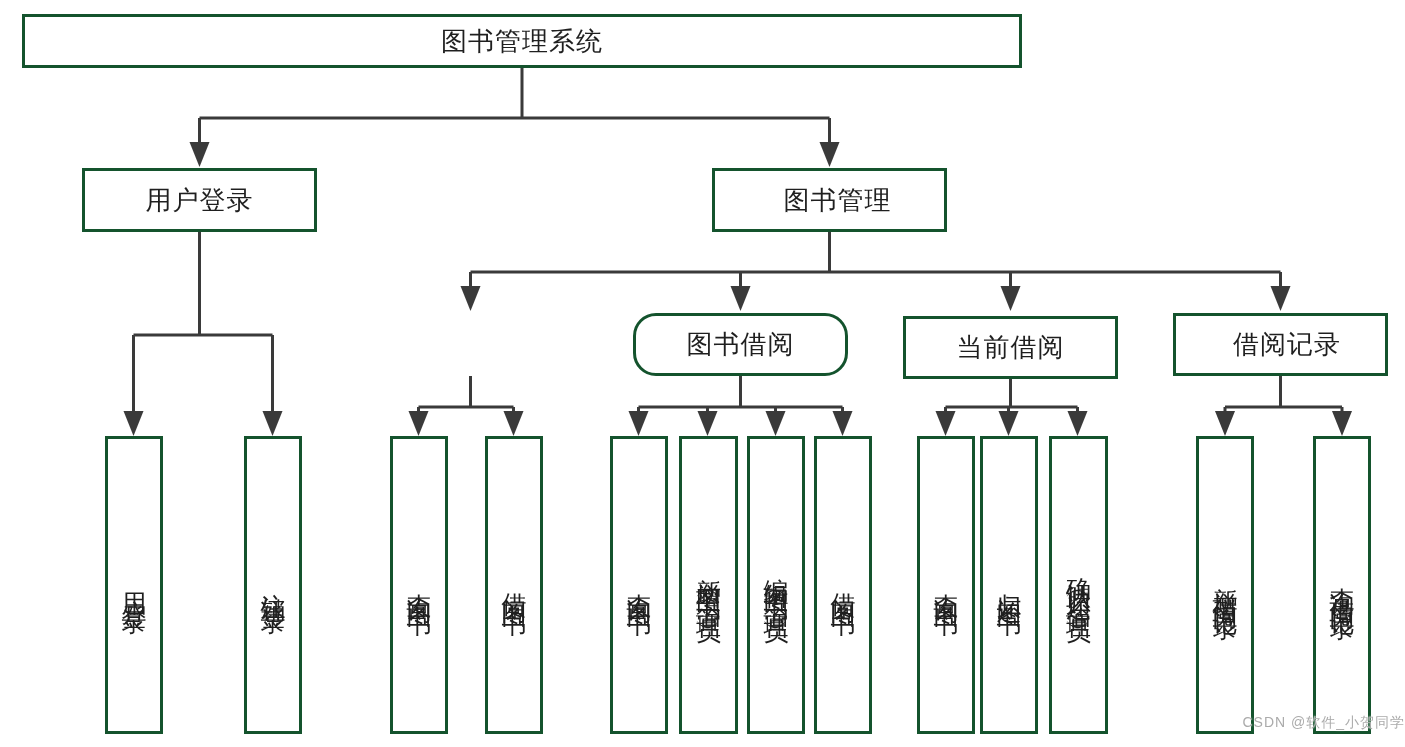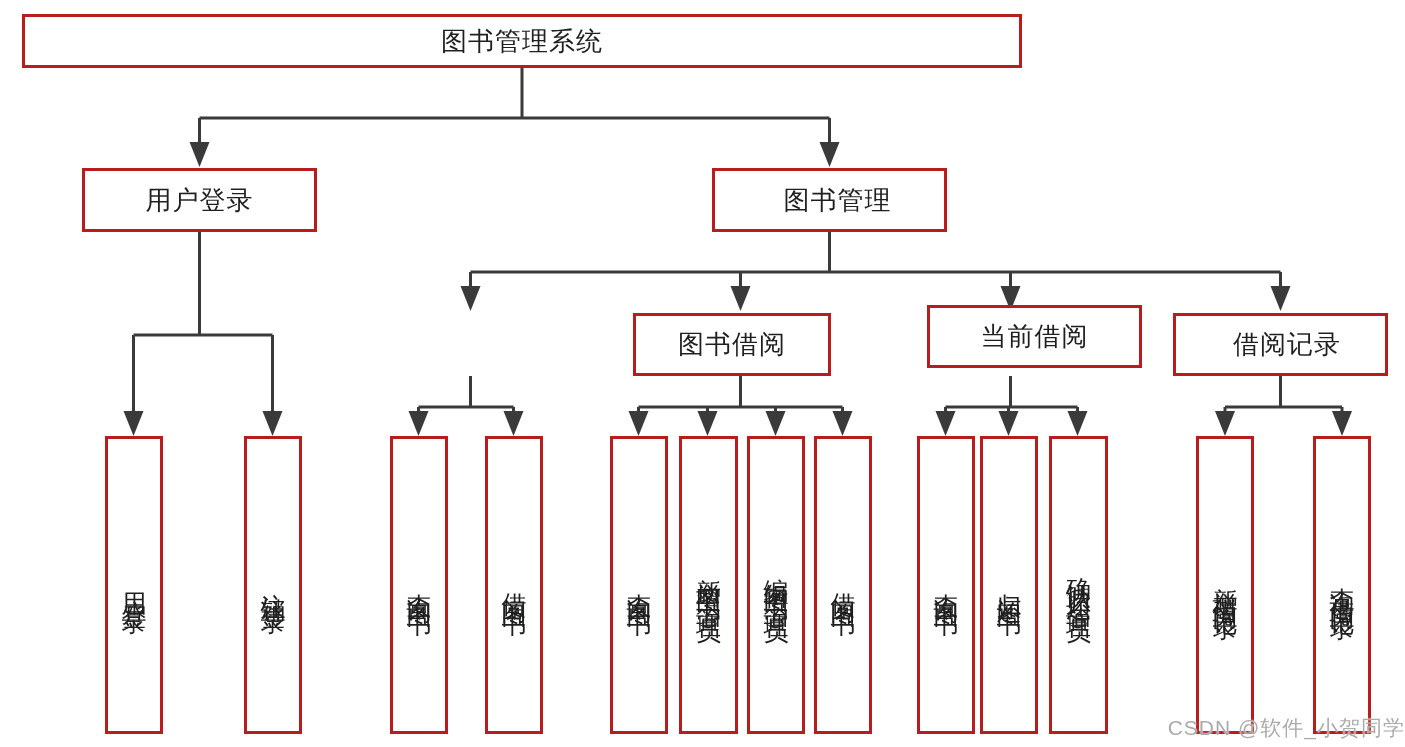--- a/index.html
+++ b/index.html
@@ -27,21 +27,21 @@
     stroke-width: 3;
     fill: none;
   }
   svg.connectors polygon {
     fill: #3a3a3a;
     stroke: none;
   }
   .node {
     position: absolute;
     box-sizing: border-box;
-    border: 3px solid #b91c1c;
+    border: 3px solid #14532d;
     background: #ffffff;
     display: flex;
     align-items: center;
     justify-content: center;
     color: #1f1f1f;
     font-size: 26px;
     letter-spacing: 1px;
     white-space: nowrap;
   }
   .leaf {
@@ -50,21 +50,21 @@
     letter-spacing: 6px;
     white-space: normal;
     line-height: 1;
   }
   .watermark {
     position: absolute;
     left: 1160px;
     top: 714px;
     width: 245px;
     text-align: right;
-    font-size: 21px;
+    font-size: 14px;
     color: #ababab;
     letter-spacing: 1px;
     z-index: 5;
     text-shadow: 0 0 2px #ffffff;
   }
 </style>
 </head>
 <body>
 
 <div class="canvas">
@@ -116,22 +116,22 @@
       <polygon points="1215,411 1235,411 1225,436"></polygon>
       <polygon points="1332,411 1352,411 1342,436"></polygon>
     </g>
   </svg>
 
   <div class="node" style="left:22px; top:14px; width:1000px; height:54px;">图书管理系统</div>
 
   <div class="node" style="left:82px; top:168px; width:235px; height:64px;">用户登录</div>
   <div class="node" style="left:712px; top:168px; width:235px; height:64px;padding-left:16px;">图书管理</div>
 
-  <div class="node" style="left:633px; top:313px; width:198px; height:63px;">图书借阅</div>
-  <div class="node" style="left:903px; top:305px; width:215px; height:63px;margin-left:24px;">当前借阅</div>
+  <div class="node" style="left:633px; top:313px; width:215px; height:63px;border-radius:23px;">图书借阅</div>
+  <div class="node" style="left:903px; top:316px; width:215px; height:63px;">当前借阅</div>
   <div class="node" style="left:1173px; top:313px; width:215px; height:63px;padding-left:13px;">借阅记录</div>
 
   <div class="node leaf" style="left:105px; top:436px; width:58px; height:298px;">用户登录</div>
   <div class="node leaf" style="left:244px; top:436px; width:58px; height:298px;">注销登录</div>
 
   <div class="node leaf" style="left:390px; top:436px; width:58px; height:298px;">查询图书</div>
   <div class="node leaf" style="left:485px; top:436px; width:58px; height:298px;">借阅图书</div>
 
   <div class="node leaf" style="left:610px; top:436px; width:58px; height:298px;">查询图书</div>
   <div class="node leaf" style="left:679px; top:436px; width:59px; height:298px;">新增图书（管理员）</div>

